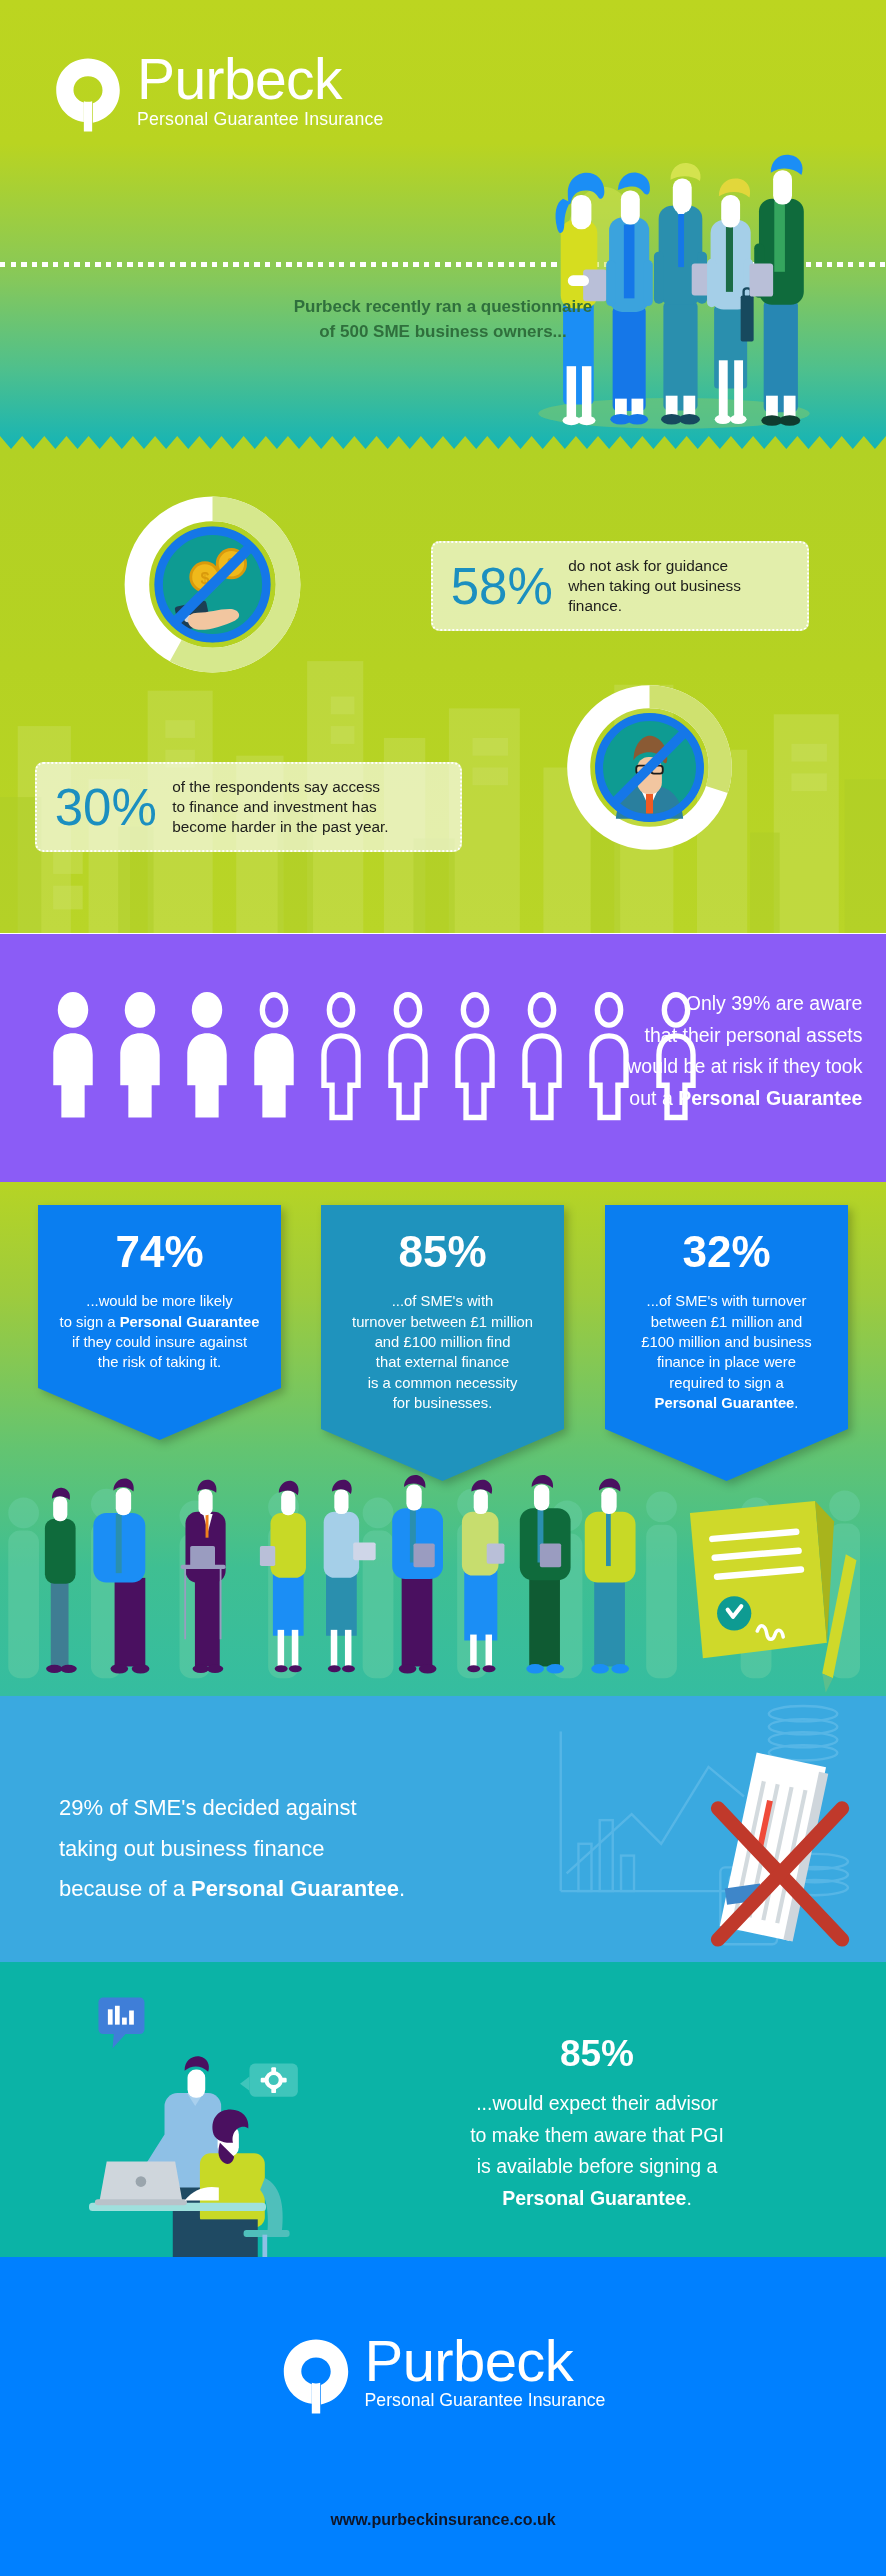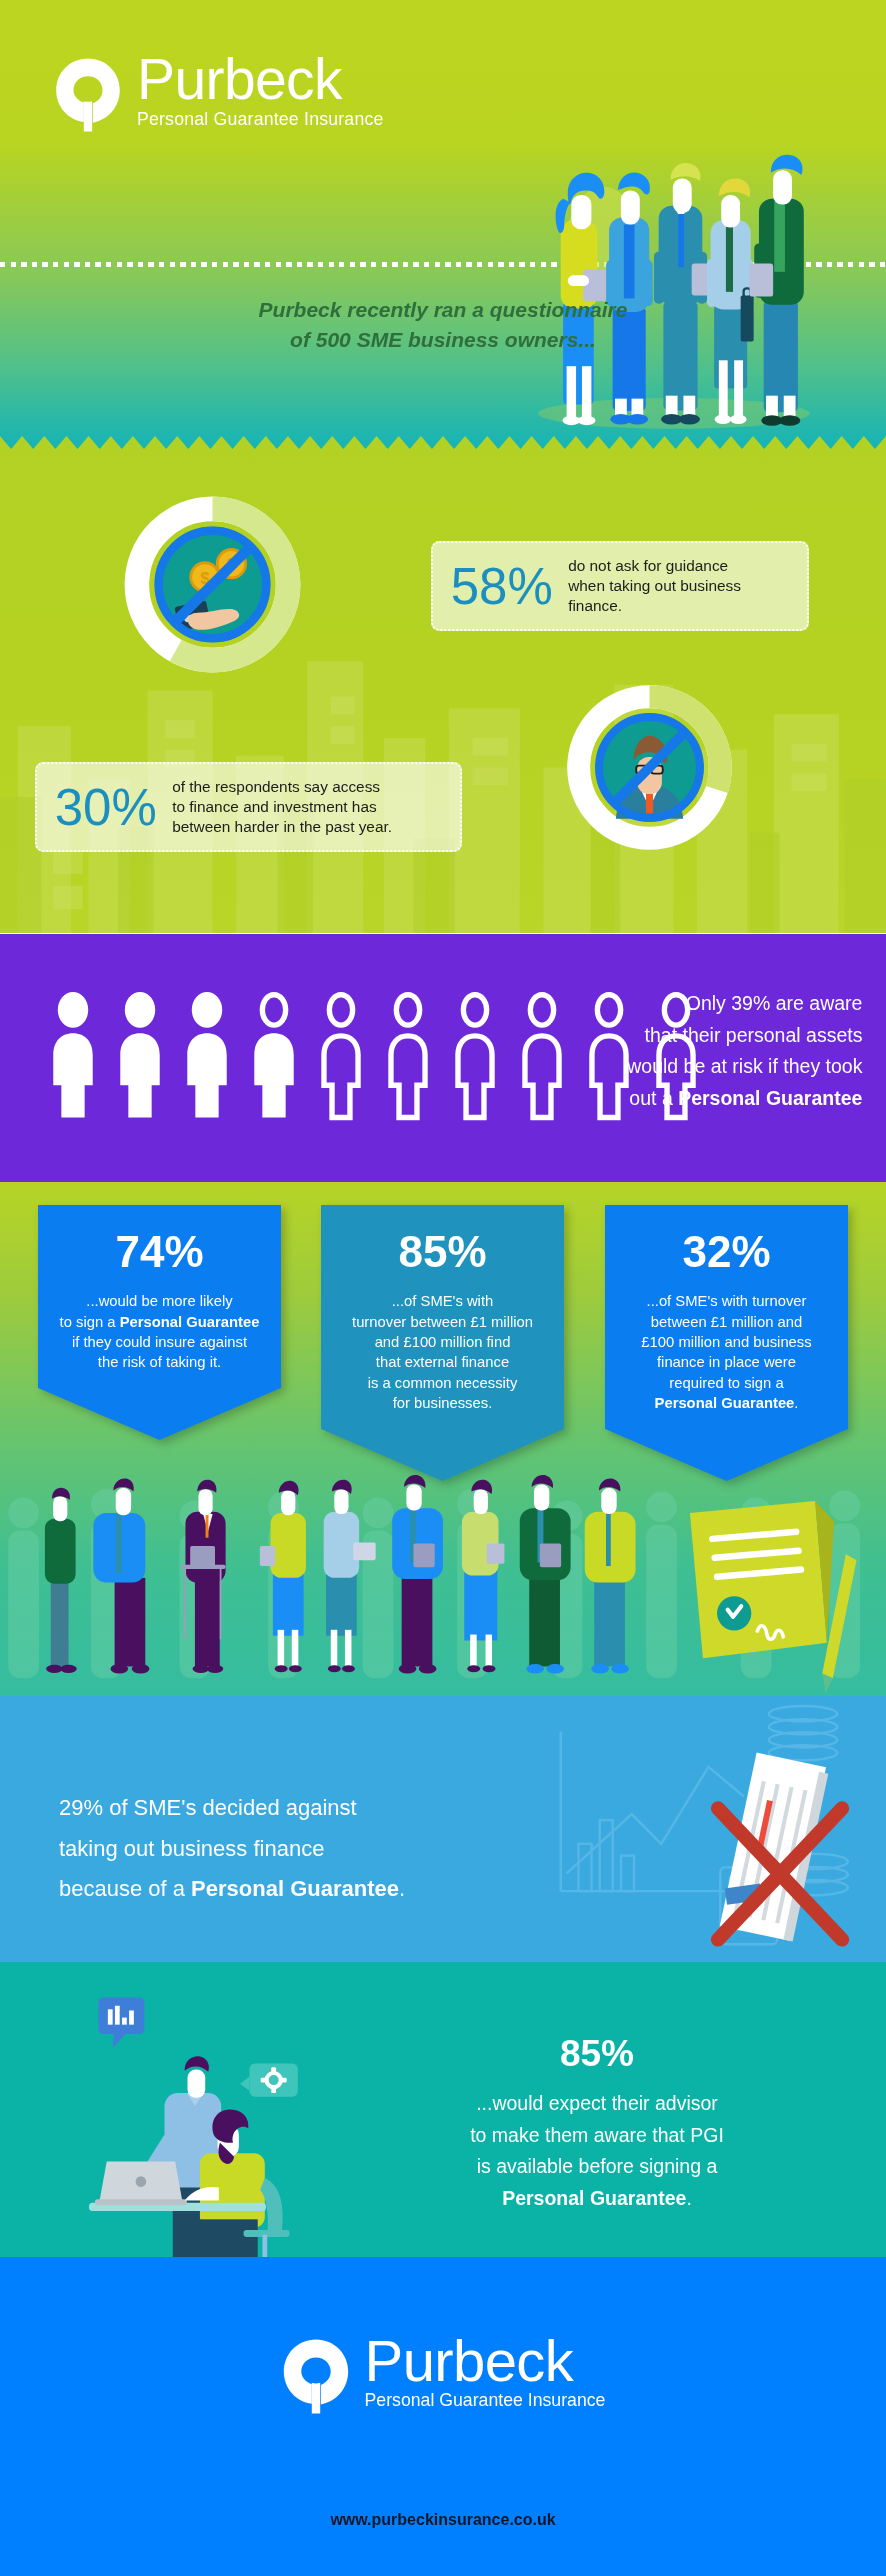--- a/index.html
+++ b/index.html
@@ -23,21 +23,21 @@
   }
   .logo-wrap{ position:absolute; left:53px; top:53px; width:366px; }
   .logo-row{ display:flex; align-items:flex-start; }
   .logo-mark{ width:70px; height:76px; flex:none; margin-top:3.5px;}
   .logo-text{ margin-left:14px; }
   .logo-name{ font-size:57px; line-height:0.92; color:#fff; font-weight:300; letter-spacing:-0.6px; font-family:"Liberation Sans", sans-serif;}
   .logo-sub{ font-size:17.7px; color:#fff; letter-spacing:0.2px; margin-top:3.5px; font-weight:300;}
   .hero-people{ position:absolute; right:35px; top:83px; width:354px; height:354px;}
 
   .intro-block{ position:absolute; left:0; top:295px; width:886px; text-align:center;}
-  .intro-line{ font-size:21px; line-height:1.45; color:#2f6f3c; font-weight:600;font-style:italic;}
+  .intro-line{ font-size:17px; line-height:1.45; color:#2f6f3c; font-weight:600;}
   .intro-head{ font-size:29.5px; color:#fff; font-weight:700; margin-top:28px; letter-spacing:0.1px;}
 
   
   .zigzag{
     position:absolute; left:0; width:886px; height:13px; z-index:6;
   }
 
   
   #sec-green{
     position:absolute; left:0; top:449px; width:886px; height:484px;
@@ -50,21 +50,21 @@
     position:absolute; background:rgba(255,255,255,.62);
     border:2.4px dotted #ffffff; border-radius:8.3px;
     display:flex; align-items:center; padding:13px 17.7px;
   }
   .chip-pct{ font-size:51px; font-weight:400; color:#1b8fc0; line-height:1; flex:none;}
   .chip-text{ font-size:15.4px; line-height:1.3; color:#1d1d1b; margin-left:15.4px;}
 
   
   #sec-blue39{
     position:absolute; left:0; top:934px; width:886px; height:248px;
-    background:#6d28d9;
+    background:#8b5cf6;
   }
   .people-row{ position:absolute; left:46px; top:58px; display:flex; gap:13px;}
   .blue39-text{
     position:absolute; right:23.6px; top:54px; width:331px; text-align:right;
     color:#fff; font-size:19.5px; line-height:1.62;
   }
   .blue39-text b{ font-weight:700; }
 
   
   #sec-cards{
@@ -321,21 +321,21 @@
         <div>when taking out business</div>
         <div>finance.</div>
       </div>
     </div>
 
     <div class="stat-chip" style="left:35px; top:313px; width:427px;">
       <div class="chip-pct">30%</div>
       <div class="chip-text">
         <div>of the respondents say access</div>
         <div>to finance and investment has</div>
-        <div>between harder in the past year.</div>
+        <div>become harder in the past year.</div>
       </div>
     </div>
   </section>
 
   <section id="sec-blue39">
     <div class="people-row">
       <svg width="54" height="130" viewBox="0 0 60 145">
           <ellipse cx="30" cy="20" rx="17" ry="20" fill="#fff"></ellipse>
           <path d="M30 46c-14 0-22 10-22 24v34h9v36h26v-36h9V70c0-14-8-24-22-24z" fill="#fff"></path>
         </svg>

